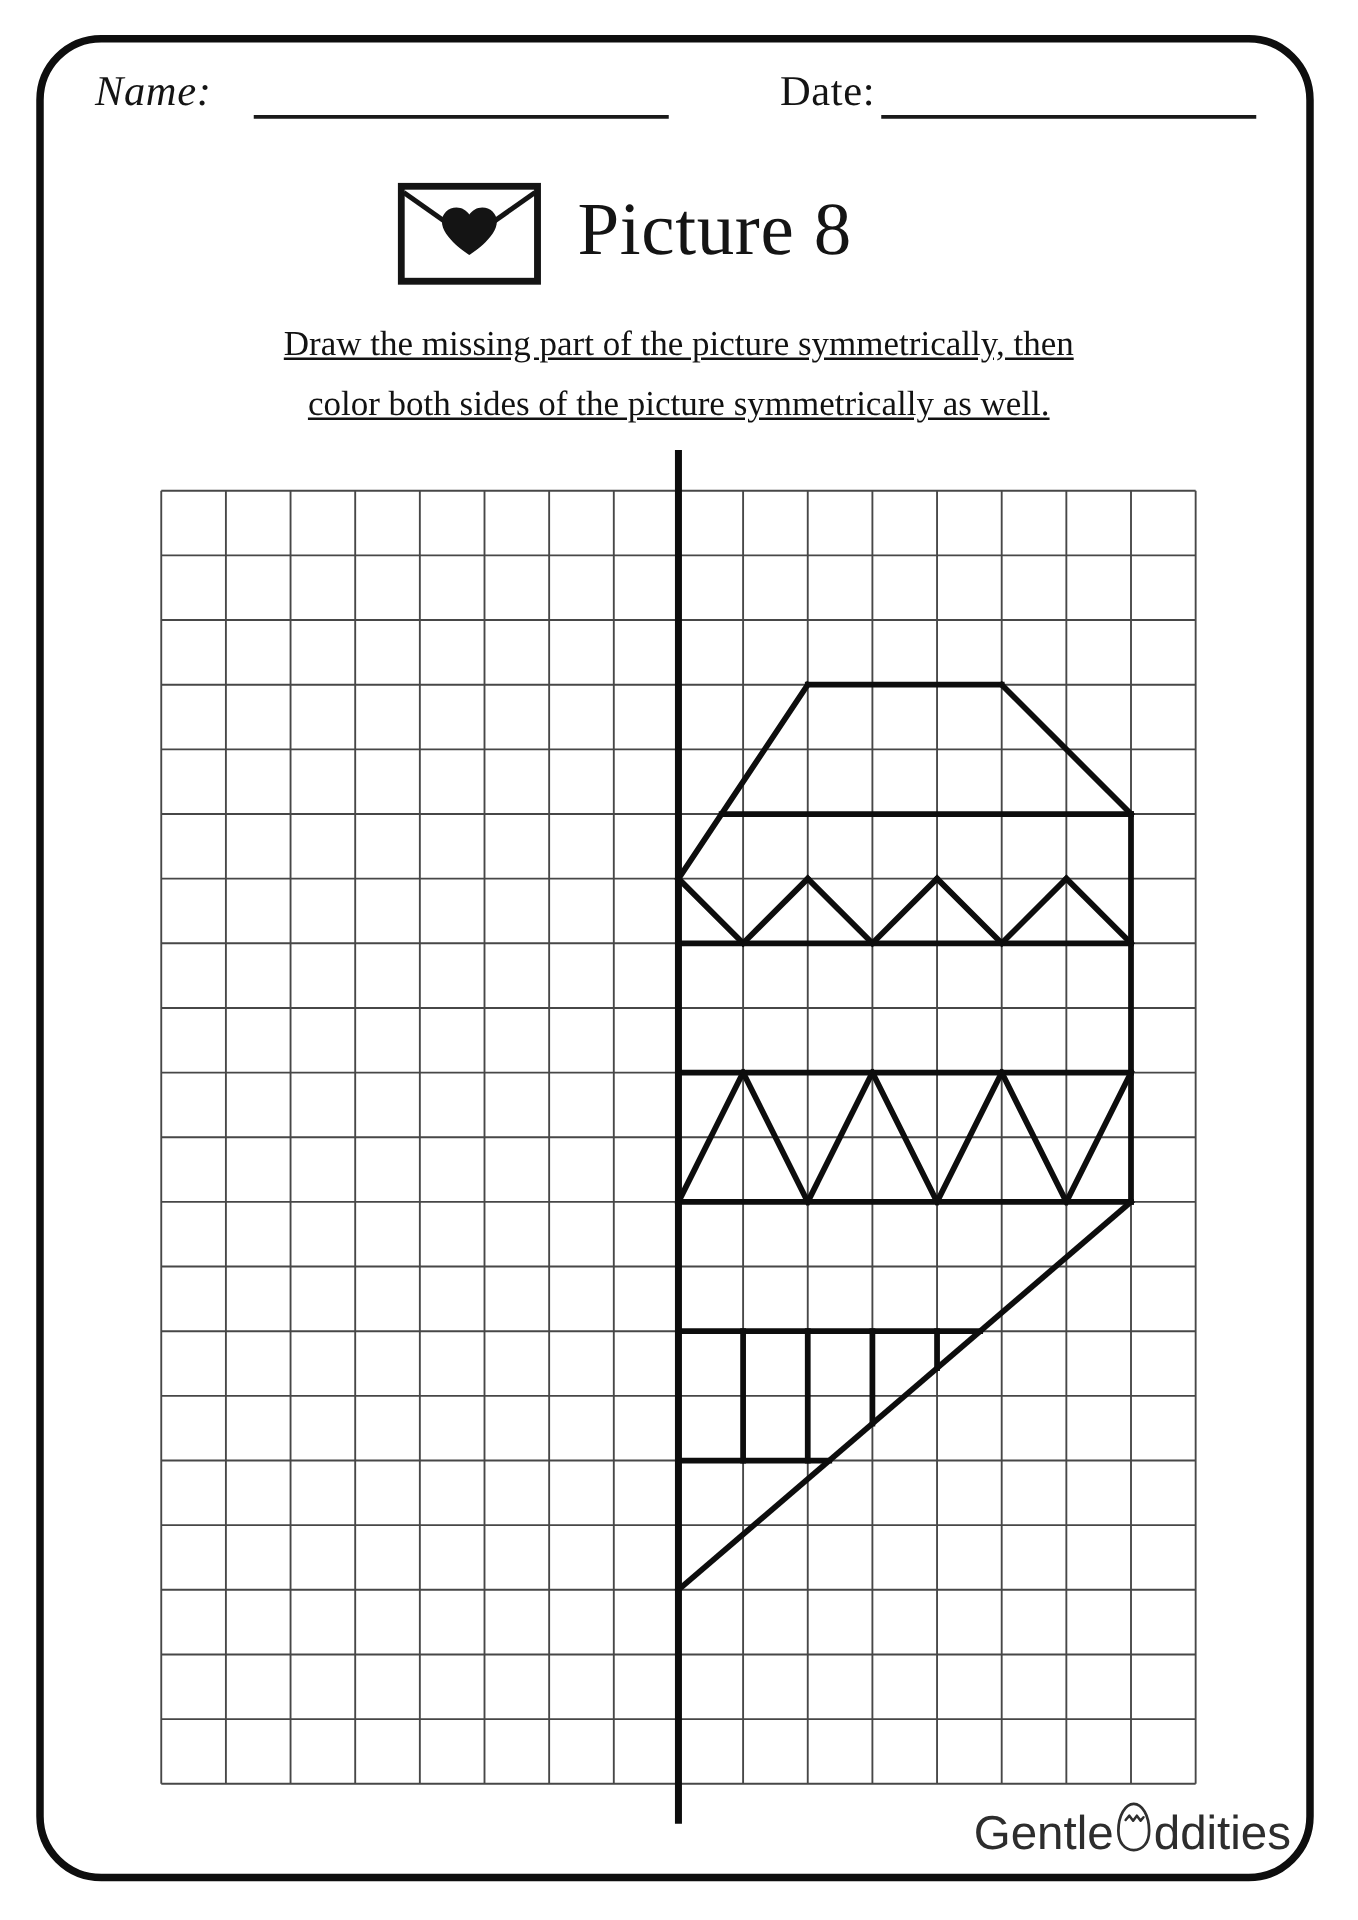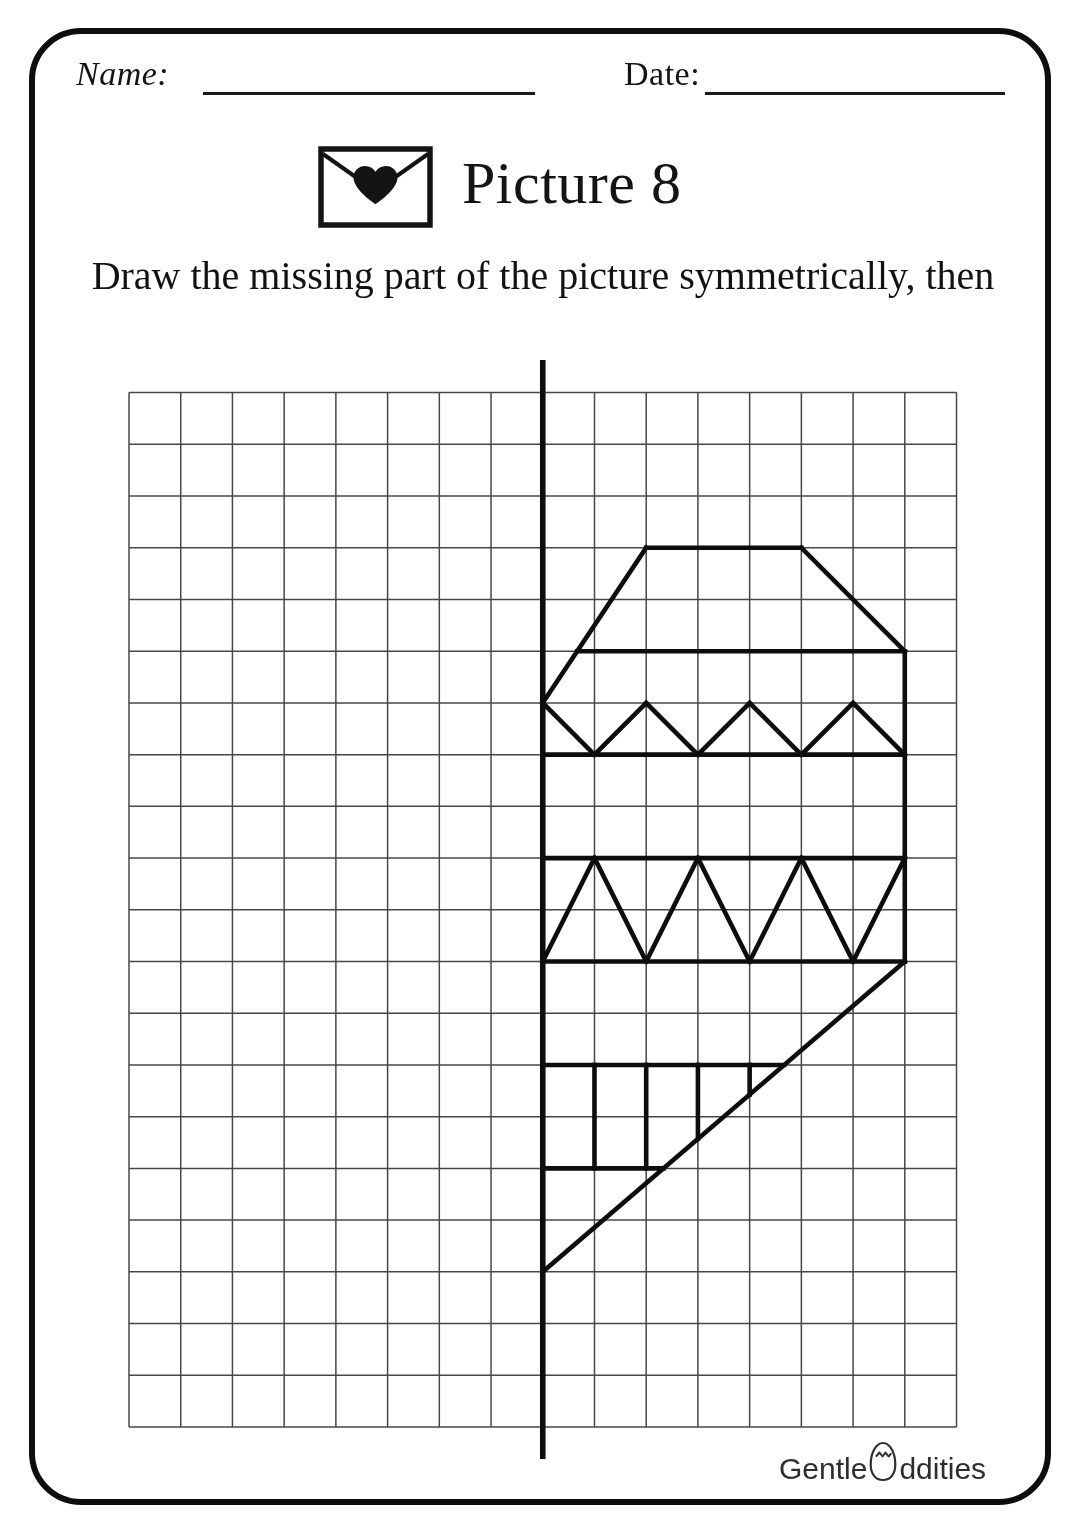--- a/index.html
+++ b/index.html
@@ -17,26 +17,26 @@
   .write-line { position:absolute; top:64px; height:28px; border-bottom:3px solid #1a1a1a; }
   .name-line { left:203px; width:332px; }
   .date-line { left:705px; width:300px; }
   .envelope { position:absolute; left:318px; top:146px; }
   .page-title {
     position:absolute; left:462px; top:152px; margin:0; font-size:60px; font-weight:400;
     line-height:62px; letter-spacing:.5px; white-space:nowrap;
   }
   .instructions {
     position:absolute; left:0; top:252px; width:1086px; margin:0;
-    text-align:center; font-size:40px; line-height:48px; color:#121212;
+    text-align:center; font-size:28px; line-height:48px; color:#121212;text-decoration:underline;
   }
   #grid-svg { position:absolute; left:0; top:0; }
   .brand {
     position:absolute; left:779px; top:1441px; height:46px;
-    font-family:"Liberation Sans", sans-serif; font-weight:300; font-size:30px;
+    font-family:"Liberation Sans", sans-serif; font-weight:300; font-size:38px;
     color:#2d2d2d; white-space:nowrap;
   }
   .brand svg { vertical-align:-3px; margin:0 1px; }
 </style>
 </head>
 <body>
 
 <div class="frame"></div>
 
 <span class="field-label name-label">Name:</span>
@@ -51,20 +51,21 @@
     <line x1="5" y1="8" x2="57.5" y2="45" stroke="#141414" stroke-width="4"></line>
     <line x1="110" y1="8" x2="57.5" y2="45" stroke="#141414" stroke-width="4"></line>
     <path transform="translate(35.5,20) scale(1.375,1.31)" fill="#141414" d="M16,29C16,29 0,18.5 0,8.5C0,3.8 3.8,0 8.5,0C11.6,0 14.3,1.7 16,4.3C17.7,1.7 20.4,0 23.5,0C28.2,0 32,3.8 32,8.5C32,18.5 16,29 16,29Z"></path>
   </svg>
 </span>
 
 <h1 class="page-title">Picture 8</h1>
 
 <p class="instructions">
   <span>Draw the missing part of the picture symmetrically, then</span><br>
+  <span>color both sides of the picture symmetrically as well.</span>
 </p>
 
 <svg id="grid-svg" width="1086" height="1536" viewBox="0 0 1086 1536">
     <line x1="129" y1="392.6" x2="129" y2="1427" stroke="#474747" stroke-width="1.5" stroke-linecap="butt"></line>
     <line x1="180.72" y1="392.6" x2="180.72" y2="1427" stroke="#474747" stroke-width="1.5" stroke-linecap="butt"></line>
     <line x1="232.44" y1="392.6" x2="232.44" y2="1427" stroke="#474747" stroke-width="1.5" stroke-linecap="butt"></line>
     <line x1="284.15999999999997" y1="392.6" x2="284.15999999999997" y2="1427" stroke="#474747" stroke-width="1.5" stroke-linecap="butt"></line>
     <line x1="335.88" y1="392.6" x2="335.88" y2="1427" stroke="#474747" stroke-width="1.5" stroke-linecap="butt"></line>
     <line x1="387.6" y1="392.6" x2="387.6" y2="1427" stroke="#474747" stroke-width="1.5" stroke-linecap="butt"></line>
     <line x1="439.32" y1="392.6" x2="439.32" y2="1427" stroke="#474747" stroke-width="1.5" stroke-linecap="butt"></line>

